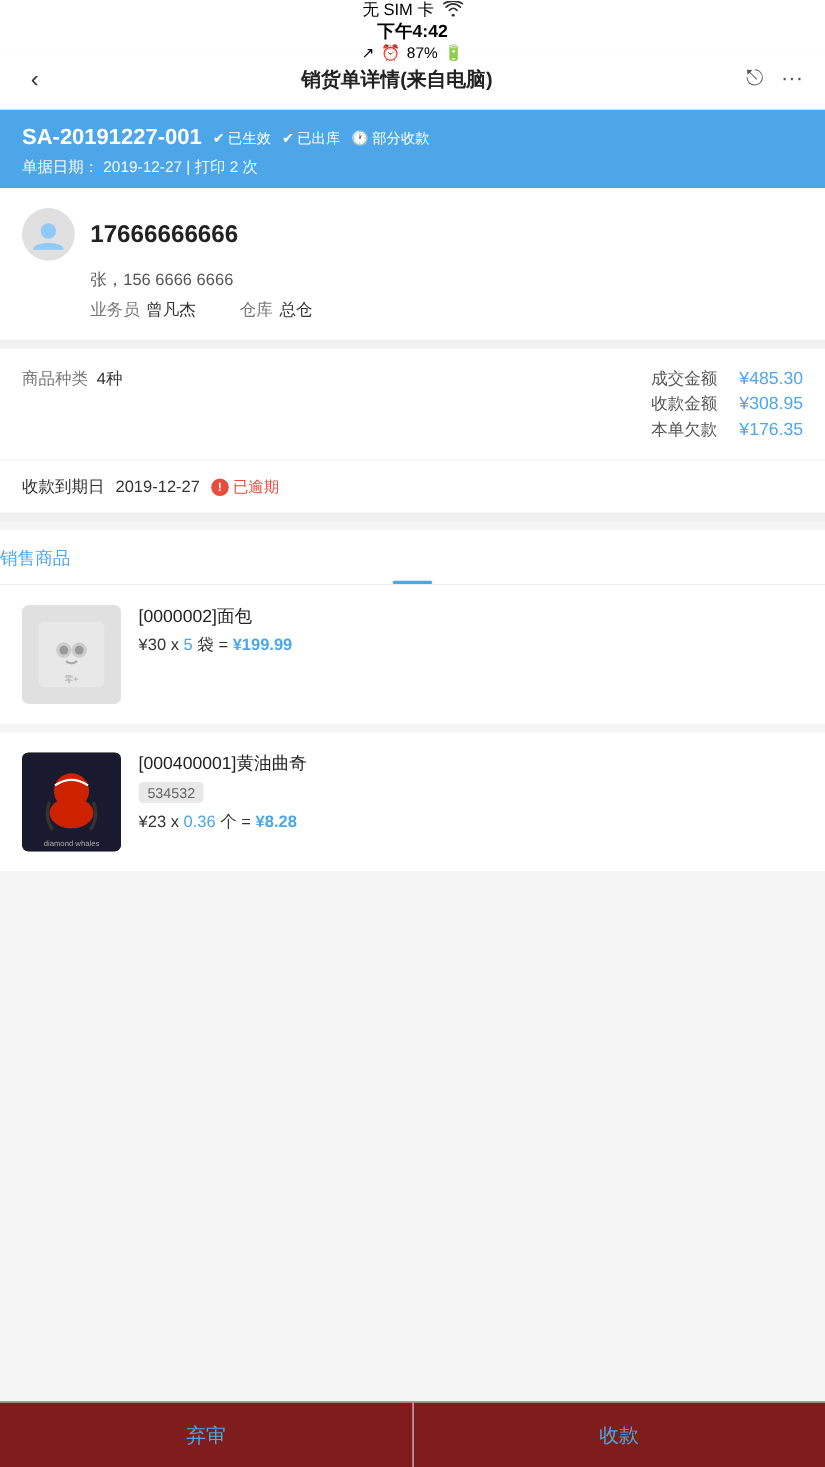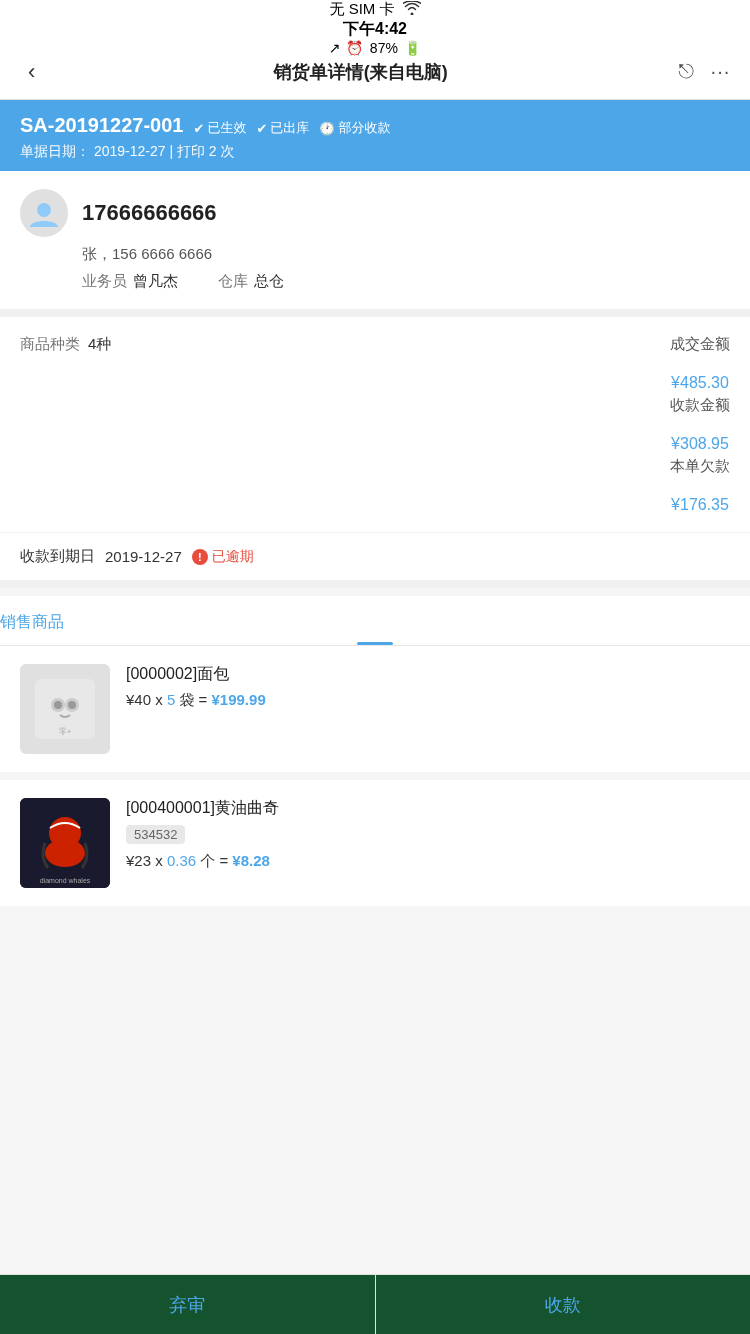--- a/index.html
+++ b/index.html
@@ -61,21 +61,21 @@
       cursor: pointer;
     }
 
     
     .header-banner {
       background: #4da6e8;
       padding: 14px 20px 10px;
     }
     .banner-top {
       display: flex;
-      align-items: flex-end;
+      align-items: center;
       gap: 10px;
       margin-bottom: 6px;
     }
     .order-id {
       font-size: 20px;
       font-weight: 700;
       color: #fff;
     }
     .status-tags {
       display: flex;
@@ -174,21 +174,20 @@
       flex-direction: column;
       align-items: flex-end;
       gap: 4px;
     }
     .amount-row {
       display: flex;
       align-items: center;
       justify-content: space-between;
       gap: 20px;
       font-size: 15px;
-      flex-direction: column;
     }
     .amount-label { color: #555; }
     .amount-value { color: #4da6e8; font-size: 16px; font-weight: 500; }
 
     
     .due-section {
       background: #fff;
       padding: 14px 20px;
       border-top: 1px solid #f0f0f0;
       display: flex;
@@ -284,21 +283,21 @@
     .price-qty { color: #4da6e8; }
     .price-total { color: #4da6e8; font-weight: 600; }
 
     
     .bottom-bar {
       position: fixed;
       bottom: 0;
       left: 0;
       width: 750px;
       height: 60px;
-      background: #14532d;
+      background: #7f1d1d;
       border-top: 1px solid #e0e0e0;
       display: flex;
     }
     .bottom-btn {
       flex: 1;
       display: flex;
       align-items: center;
       justify-content: center;
       font-size: 18px;
       font-weight: 500;
@@ -469,21 +468,21 @@
         <circle cx="37" cy="26" r="7" fill="#ccc"></circle>
         <circle cx="23" cy="26" r="4" fill="#999"></circle>
         <circle cx="37" cy="26" r="4" fill="#999"></circle>
         <path d="M25 36 Q30 40 35 36" stroke="#aaa" stroke-width="2" fill="none"></path>
         <text x="30" y="55" text-anchor="middle" font-size="8" fill="#aaa">零+</text>
       </svg>
     </div>
     <div class="product-info">
       <div class="product-name">[0000002]面包</div>
       <div class="product-price">
-        <span>¥40</span>
+        <span>¥30</span>
         <span> x </span>
         <span class="price-qty">5</span>
         <span>袋</span>
         <span> = </span>
         <span class="price-total">¥199.99</span>
       </div>
     </div>
   </div>
 
   <div class="product-item">

